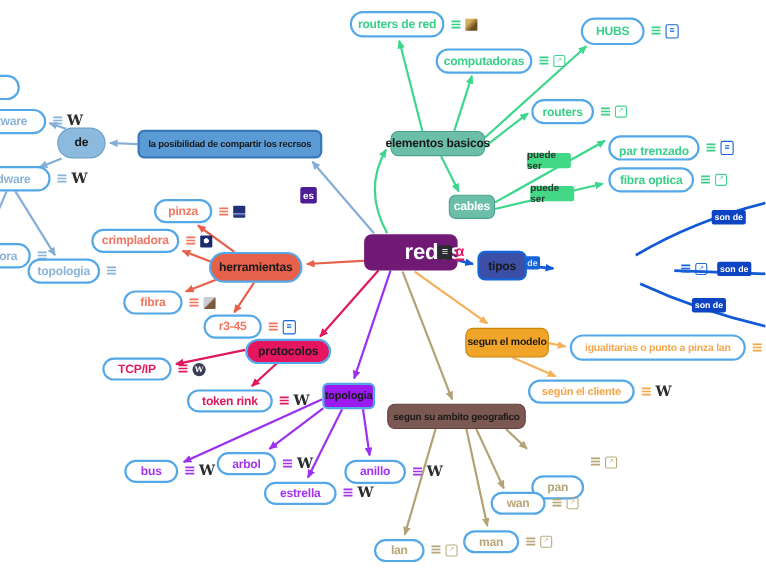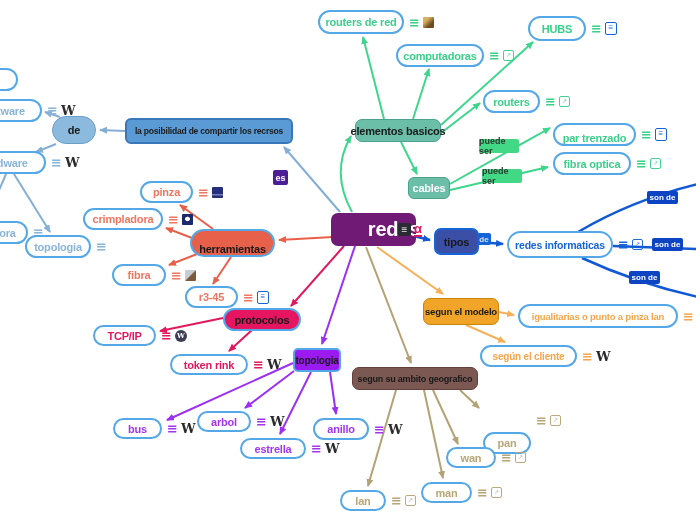--- a/index.html
+++ b/index.html
@@ -139,23 +139,20 @@
       <span class="ic-ham">≡</span>
       <span class="ic-bluenote">≡</span>
     </div>
     <div class="node outline" style="left: 553px; top: 152px; width: 78px; height: 23px; color: rgb(59, 208, 138);">
       <span>fibra optica</span>
     </div>
     <div class="icons" style="left: 636px; top: 156.5px; color: rgb(59, 208, 138);">
       <span class="ic-ham">≡</span>
       <span class="ic-link">↗</span>
     </div>
-    <div class="node outline" style="left: 507px; top: 231px; width: 106px; height: 27px; color: rgb(21, 101, 216); font-size: 10.5px;">
-      <span>redes informaticas</span>
-    </div>
     <div class="icons" style="left: 618px; top: 237.5px; color: rgb(21, 101, 216);">
       <span class="ic-ham">≡</span>
       <span class="ic-link">↗</span>
     </div>
     <div class="node outline" style="left: -36px; top: 99px; width: 78px; height: 23px; color: rgb(138, 180, 216);">
       <span>software</span>
     </div>
     <div class="icons" style="left: 47px; top: 103.5px; color: rgb(138, 180, 216);">
       <span class="ic-ham">≡</span>
       <span class="ic-wiki">W</span>
@@ -302,21 +299,21 @@
     </div>
     <div class="node filled" style="left: 355px; top: 119px; width: 86px; height: 23px; color: rgb(26, 26, 26); background: rgb(107, 191, 169); border: 1px solid rgb(74, 162, 140); border-radius: 7px; font-size: 11px;">
       <span>elementos basicos</span>
     </div>
     <div class="node filled" style="left: 408px; top: 177px; width: 42px; height: 22px; color: rgb(255, 255, 255); background: rgb(107, 191, 169); border: 1px solid rgb(74, 162, 140); border-radius: 6px;">
       <span>cables</span>
     </div>
     <div class="node filled" style="left: 434px; top: 228px; width: 45px; height: 27px; color: rgb(26, 26, 26); background: rgb(60, 79, 166); border: 2px solid rgb(21, 101, 216); border-radius: 7px;">
       <span>tipos</span>
     </div>
-    <div class="node filled" style="left: 190px; top: 229px; width: 85px; height: 28px; color: rgb(26, 26, 26); background: rgb(230, 96, 74); border: 2px solid rgb(84, 168, 232); border-radius: 14px; align-items: flex-end;">
+    <div class="node filled" style="left: 190px; top: 229px; width: 85px; height: 28px; color: rgb(26, 26, 26); background: rgb(230, 96, 74); border: 2px solid rgb(84, 168, 232); border-radius: 14px;">
       <span>herramientas</span>
     </div>
     <div class="node filled" style="left: 223px; top: 308px; width: 78px; height: 23px; color: rgb(26, 26, 26); background: rgb(230, 21, 96); border: 2px solid rgb(84, 168, 232); border-radius: 12px;">
       <span>protocolos</span>
     </div>
     <div class="node filled" style="left: 293px; top: 348px; width: 48px; height: 24px; color: rgb(26, 26, 26); background: rgb(154, 26, 240); border: 2px solid rgb(84, 168, 232); border-radius: 5px; font-size: 10px;">
       <span>topologia</span>
     </div>
     <div class="node filled" style="left: 423px; top: 298px; width: 76px; height: 27px; color: rgb(26, 26, 26); background: rgb(240, 164, 40); border: 1px solid rgb(200, 134, 15); border-radius: 7px; font-size: 9.5px; justify-content: center;">
       <span>segun el modelo</span>

